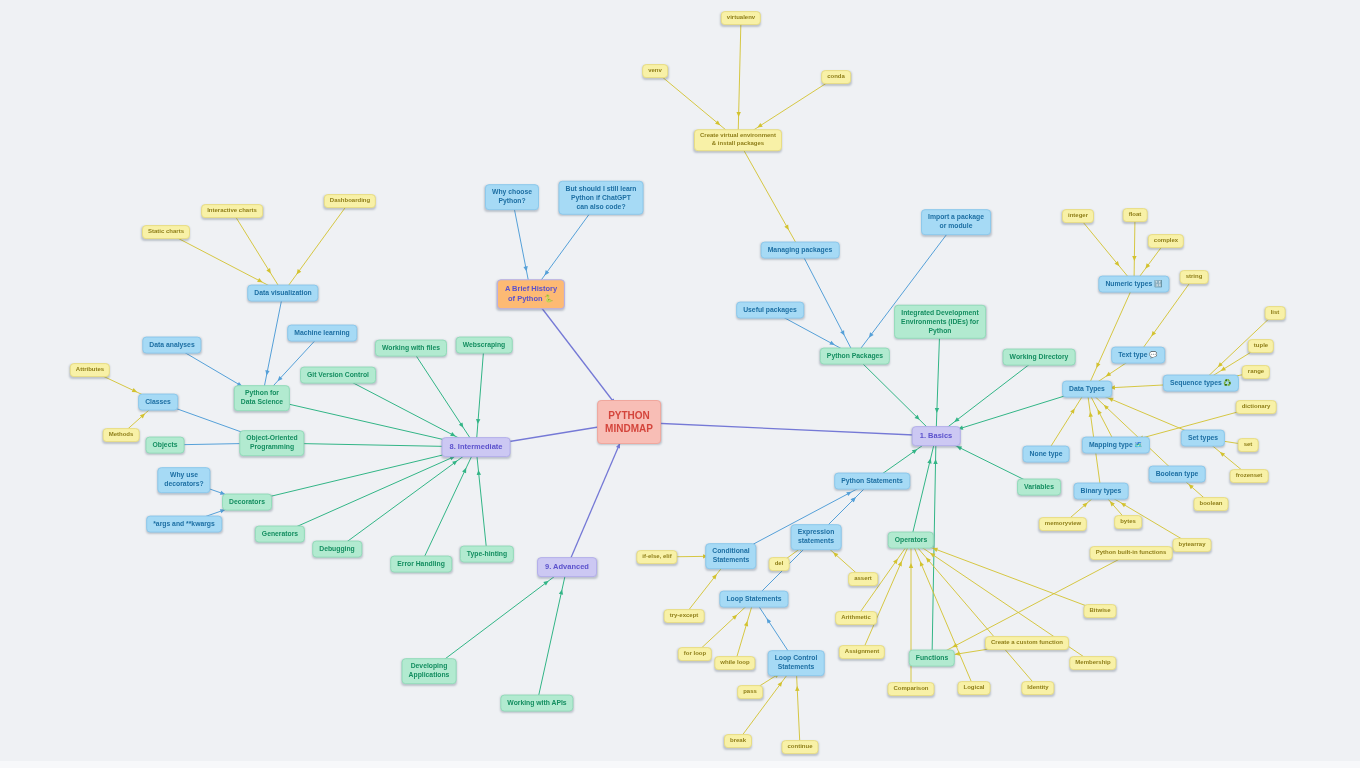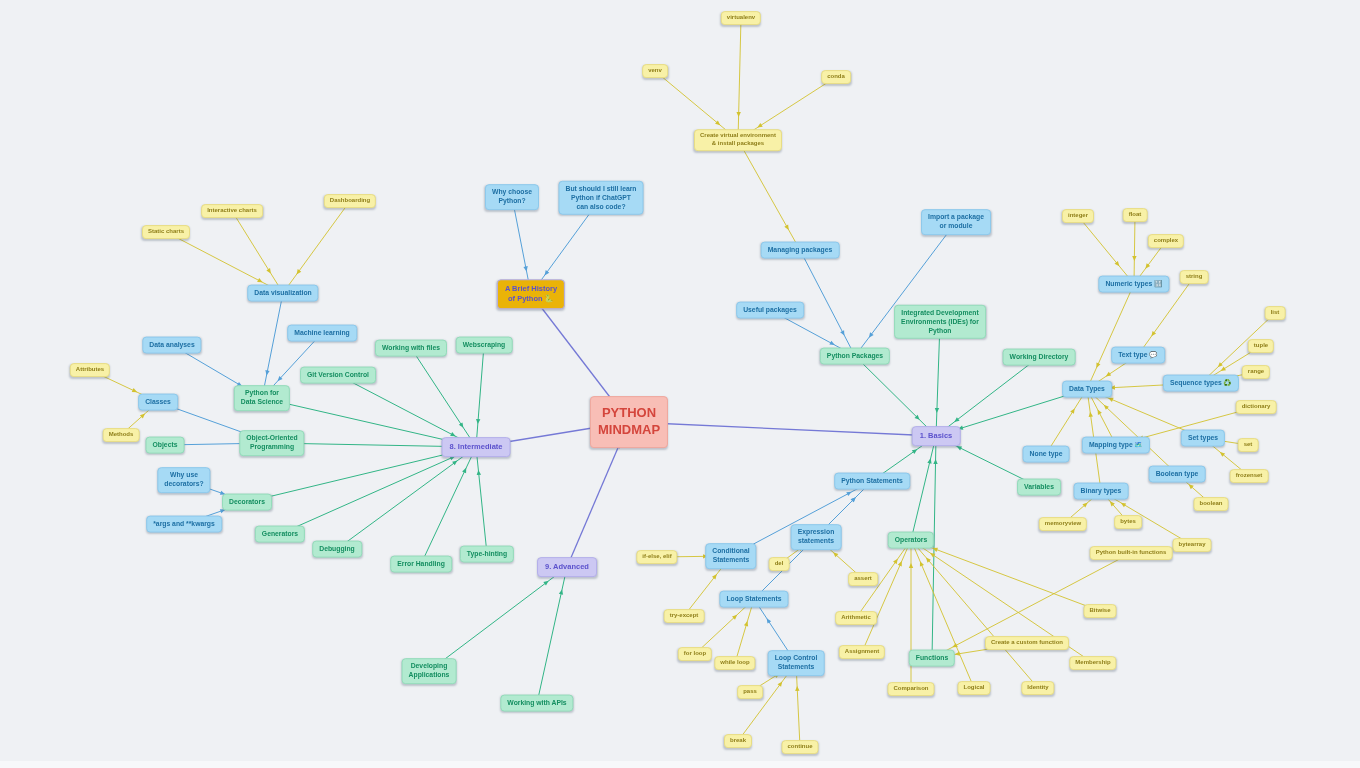--- a/index.html
+++ b/index.html
@@ -7,21 +7,21 @@
   body{background:#eff1f4;font-family:"Liberation Sans","DejaVu Sans",sans-serif;}
   .canvas{position:relative;width:1360px;height:768px;}
   svg.edges{position:absolute;left:0;top:0;z-index:1;}
   .node{
     position:absolute;z-index:2;transform:translate(-50%,-50%);
     border-radius:4px;border:1px solid transparent;
     text-align:center;font-weight:700;line-height:1.3;
     white-space:pre-line;cursor:pointer;
     box-shadow:0 1px 2px rgba(60,80,100,.28);
   }
-  .node.red{font-size:13px;padding:8px 7px;}
+  .node.red{font-size:10px;padding:8px 7px;}
   .node.purple{font-size:7.5px;padding:4px 7px;}
   .node.blue,.node.green{font-size:6.8px;padding:3px 6px;}
   .node.yellow{font-size:6px;padding:2px 5px;}
   .hscroll{position:absolute;left:0;bottom:0;width:1360px;height:7px;background:#f7f8fa;z-index:3;}
 </style>
 </head>
 <body style="background: rgb(239, 241, 244);">
 
 <div class="canvas">
   <svg class="edges" width="1360" height="768" viewBox="0 0 1360 768">
@@ -382,21 +382,21 @@
         <polygon points="0,-2.2 5,0 0,2.2" fill="#32b586" transform="translate(560.9685296344875,594.3426656569901) rotate(-77.56043798115347)"></polygon>
       </g>
     </svg>
 
   <div class="hscroll"></div>
 <div class="node red" style="left: 629px; top: 422px; background: rgb(248, 190, 182); border-color: rgb(240, 167, 157); color: rgb(212, 69, 60);">PYTHON
 MINDMAP</div>
     <div class="node purple" style="left: 936px; top: 436px; background: rgb(204, 200, 243); border-color: rgb(179, 174, 234); color: rgb(91, 81, 204); white-space: nowrap;">1. Basics</div>
     <div class="node purple" style="left: 476px; top: 447px; background: rgb(204, 200, 243); border-color: rgb(179, 174, 234); color: rgb(91, 81, 204); white-space: nowrap;">8. Intermediate</div>
     <div class="node purple" style="left: 567px; top: 567px; background: rgb(204, 200, 243); border-color: rgb(179, 174, 234); color: rgb(91, 81, 204); white-space: nowrap;">9. Advanced</div>
-    <div class="node purple" style="left: 531px; top: 294px; background: #eab308; border-color: rgb(179, 174, 234); color: rgb(91, 81, 204);">A Brief History
+    <div class="node purple" style="left: 531px; top: 294px; background: #fdba74; border-color: rgb(179, 174, 234); color: rgb(91, 81, 204);">A Brief History
 of Python 🐍</div>
     <div class="node blue" style="left: 512px; top: 197px; background: rgb(166, 218, 245); border-color: rgb(140, 201, 236); color: rgb(29, 111, 163);">Why choose
 Python?</div>
     <div class="node blue" style="left: 601px; top: 198px; background: rgb(166, 218, 245); border-color: rgb(140, 201, 236); color: rgb(29, 111, 163);">But should I still learn
 Python if ChatGPT
 can also code?</div>
     <div class="node green" style="left: 855px; top: 356px; background: rgb(178, 234, 208); border-color: rgb(147, 220, 186); color: rgb(20, 142, 96); white-space: nowrap;">Python Packages</div>
     <div class="node green" style="left: 940px; top: 322px; background: rgb(178, 234, 208); border-color: rgb(147, 220, 186); color: rgb(20, 142, 96);">Integrated Development
 Environments (IDEs) for
 Python</div>

